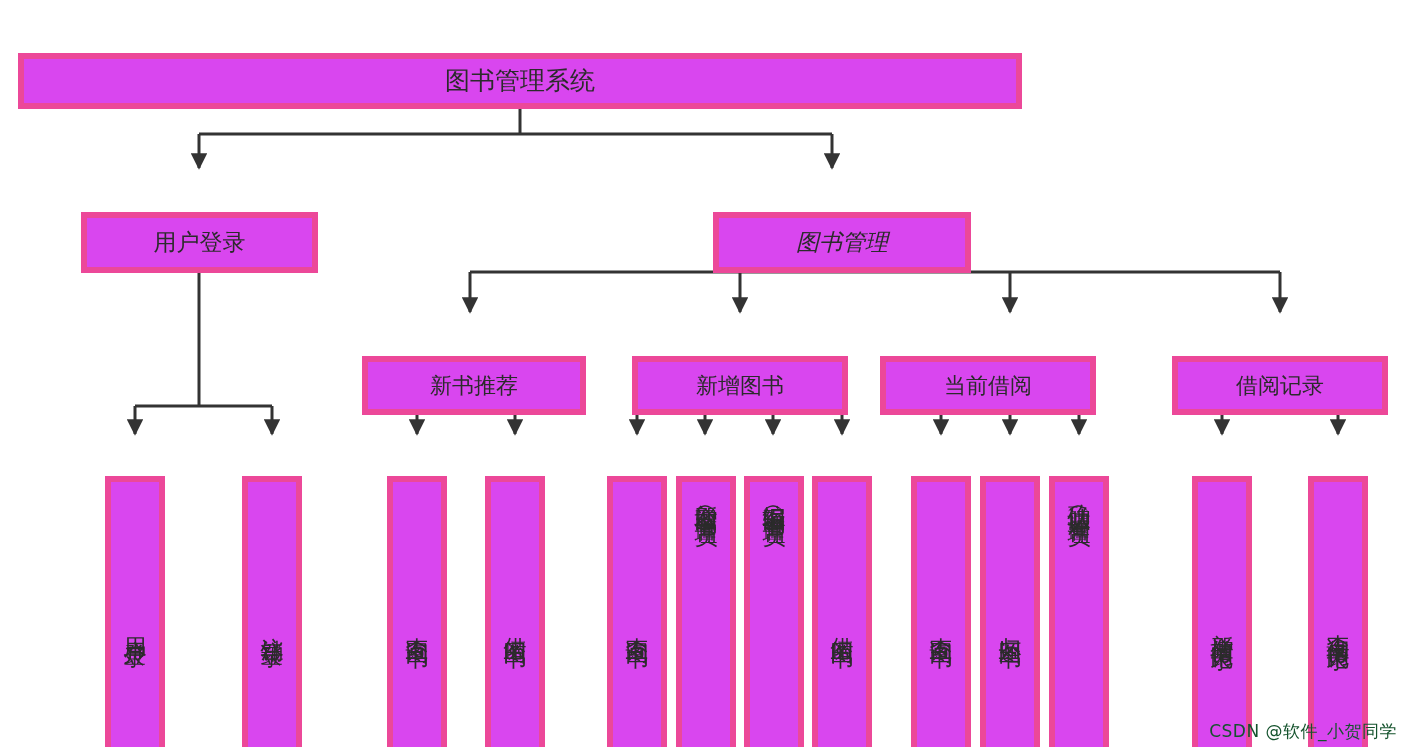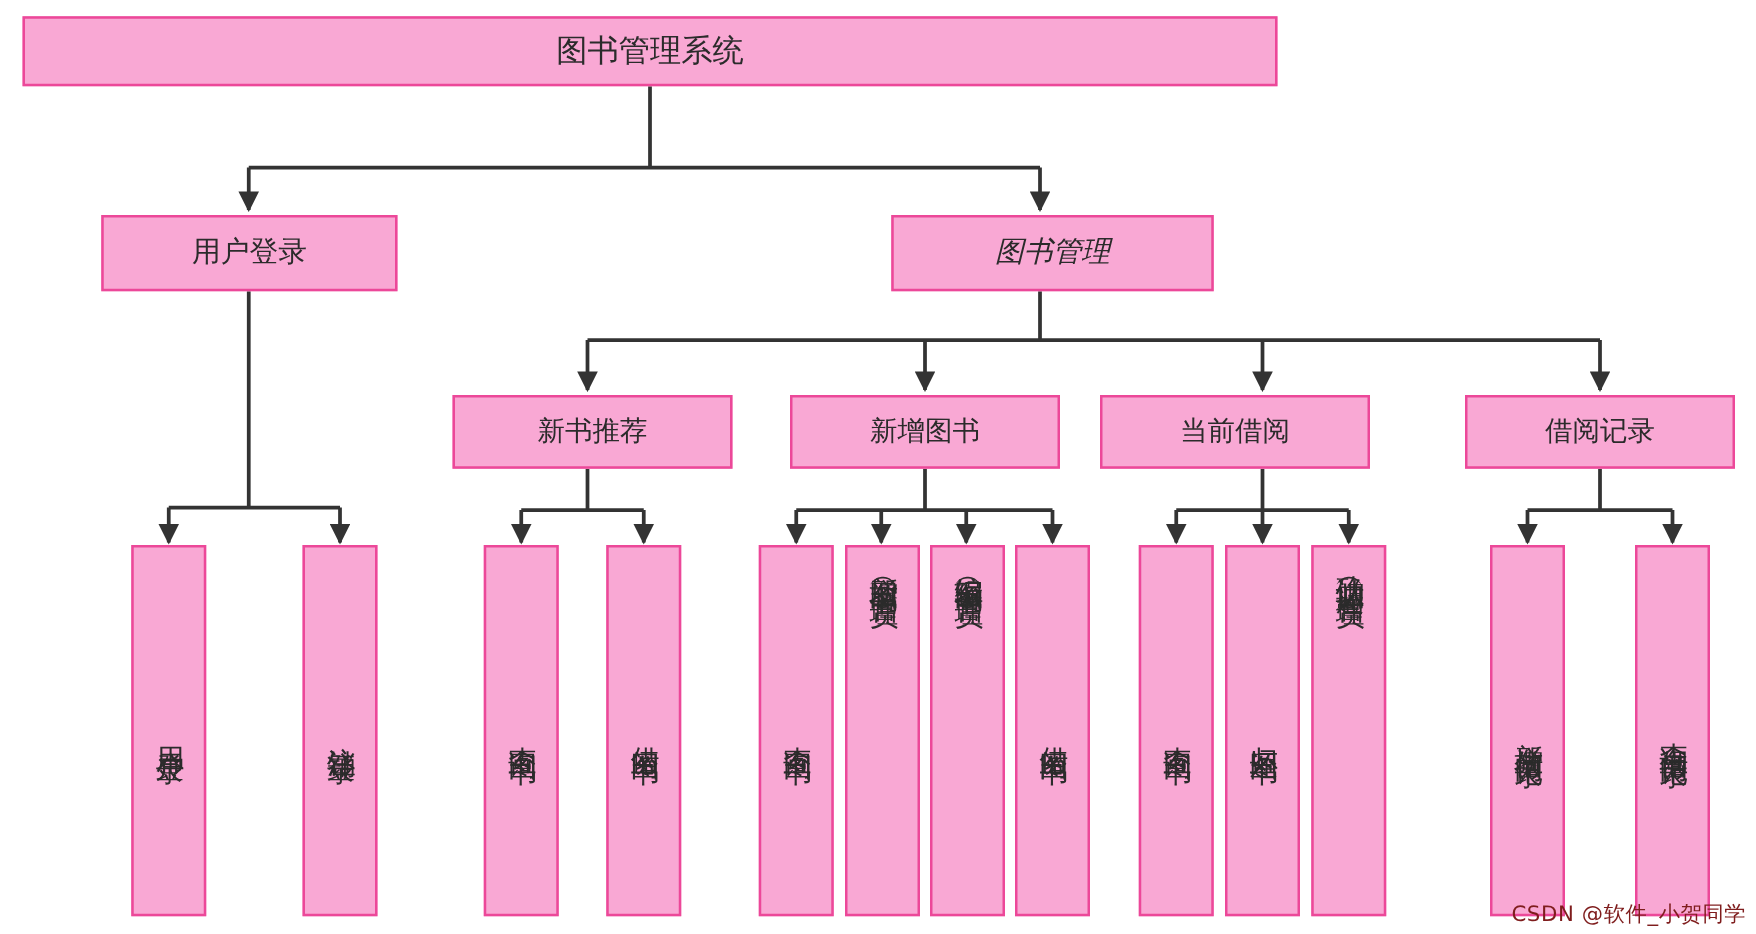--- a/index.html
+++ b/index.html
@@ -21,26 +21,27 @@
   #diagram-svg {
     position: absolute;
     left: 0;
     top: 0;
     width: 1405px;
     height: 747px;
   }
   .node {
     position: absolute;
     box-sizing: border-box;
-    background: #f9a8d4;
-    border: 2px solid #ec4899;
+    background: #d946ef;
+    border: 6px solid #ec4899;
     display: flex;
     align-items: center;
     justify-content: center;
     z-index: 3;
+    margin-top: 40px;
   }
   .node-label {
     color: #2b2b2b;
     line-height: 1.18;
     text-align: center;
     white-space: nowrap;
   }
   
   .node.level-root .node-label {
     font-size: 25px;
@@ -69,21 +70,21 @@
   }
   .node.leaf.center-text {
     align-items: center;
     padding-top: 0;
   }
   .watermark {
     position: absolute;
     right: 8px;
     bottom: 4px;
     font-size: 17px;
-    color: #7f1d1d;
+    color: #14532d;
     z-index: 6;
     white-space: nowrap;
     letter-spacing: 0.5px;
   }
 </style>
 </head>
 <body>
 
 <div id="diagram-root">
 

